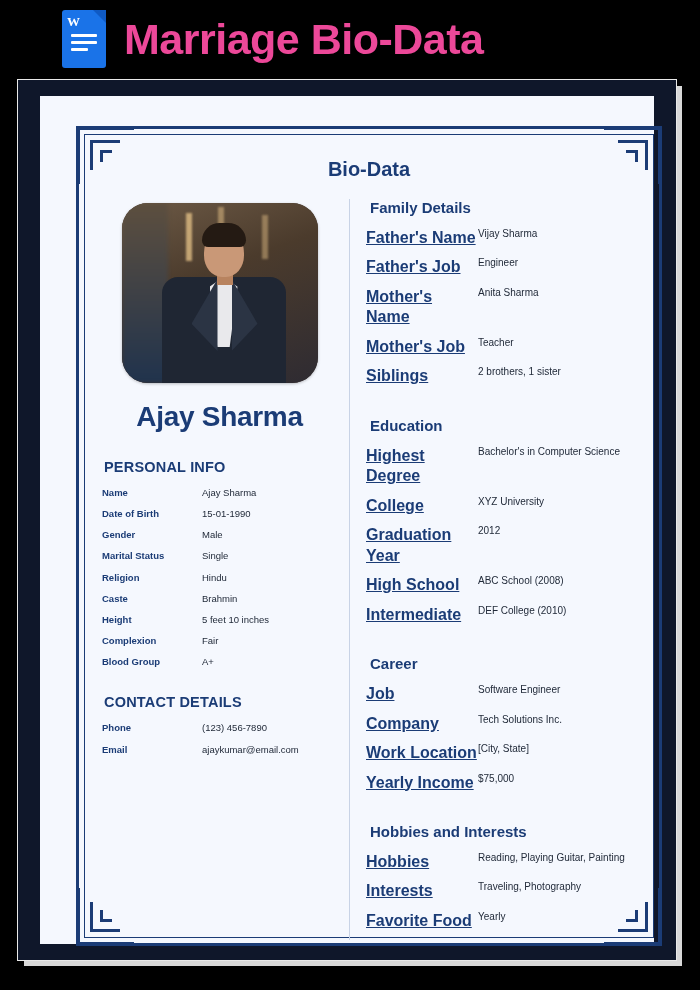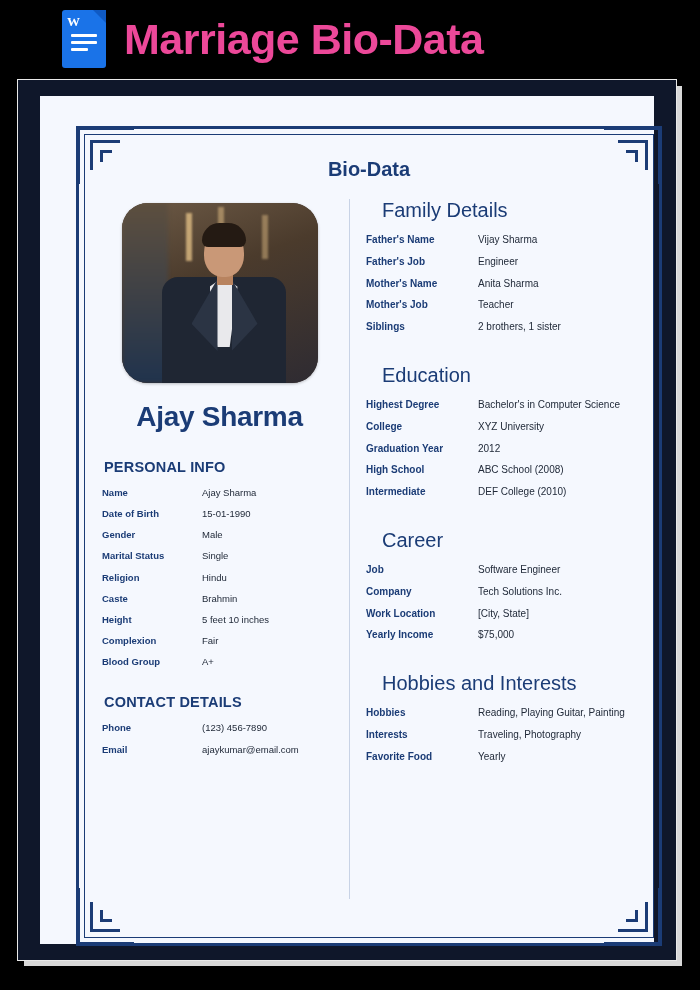--- a/index.html
+++ b/index.html
@@ -252,23 +252,23 @@
 
   .sec-head-left {
     color: #1b3c76;
     font-size: 14.5px;
     font-weight: bold;
     letter-spacing: .2px;
     margin: 26px 0 12px 2px;
   }
   .sec-head-right {
     color: #1b3c76;
-    font-size: 20px;
-    font-weight: normal;
-    margin: 0 0 12px 16px;
+    font-size: 15px;
+    font-weight: bold;
+    margin: 0 0 12px 4px;
   }
   .sec-head-right.spaced { margin-top: 30px; }
 
   .rows { }
   .row {
     display: flex;
     margin-bottom: 9px;
     line-height: 1.28;
   }
   .row .k {
@@ -278,21 +278,21 @@
     flex: none;
   }
   .row .v {
     color: #222b3a;
     font-size: 9.5px;
   }
   .col-left .row .k { width: 100px; }
   .col-left .row .v { width: 120px; }
   .col-right .row .k { width: 112px; }
   .col-right .row .v { flex: 1; }
-  .col-right .row .k { font-size: 10px; }
+  .col-right .row .k { font-size: 16px; text-decoration: underline; }
   .col-right .row .v { font-size: 10px; }
 </style>
 </head>
 <body>
 
 <div class="header">
   <div class="doc-icon">
     <div class="corner"></div>
     <div class="w">W</div>
     <div class="lines">

